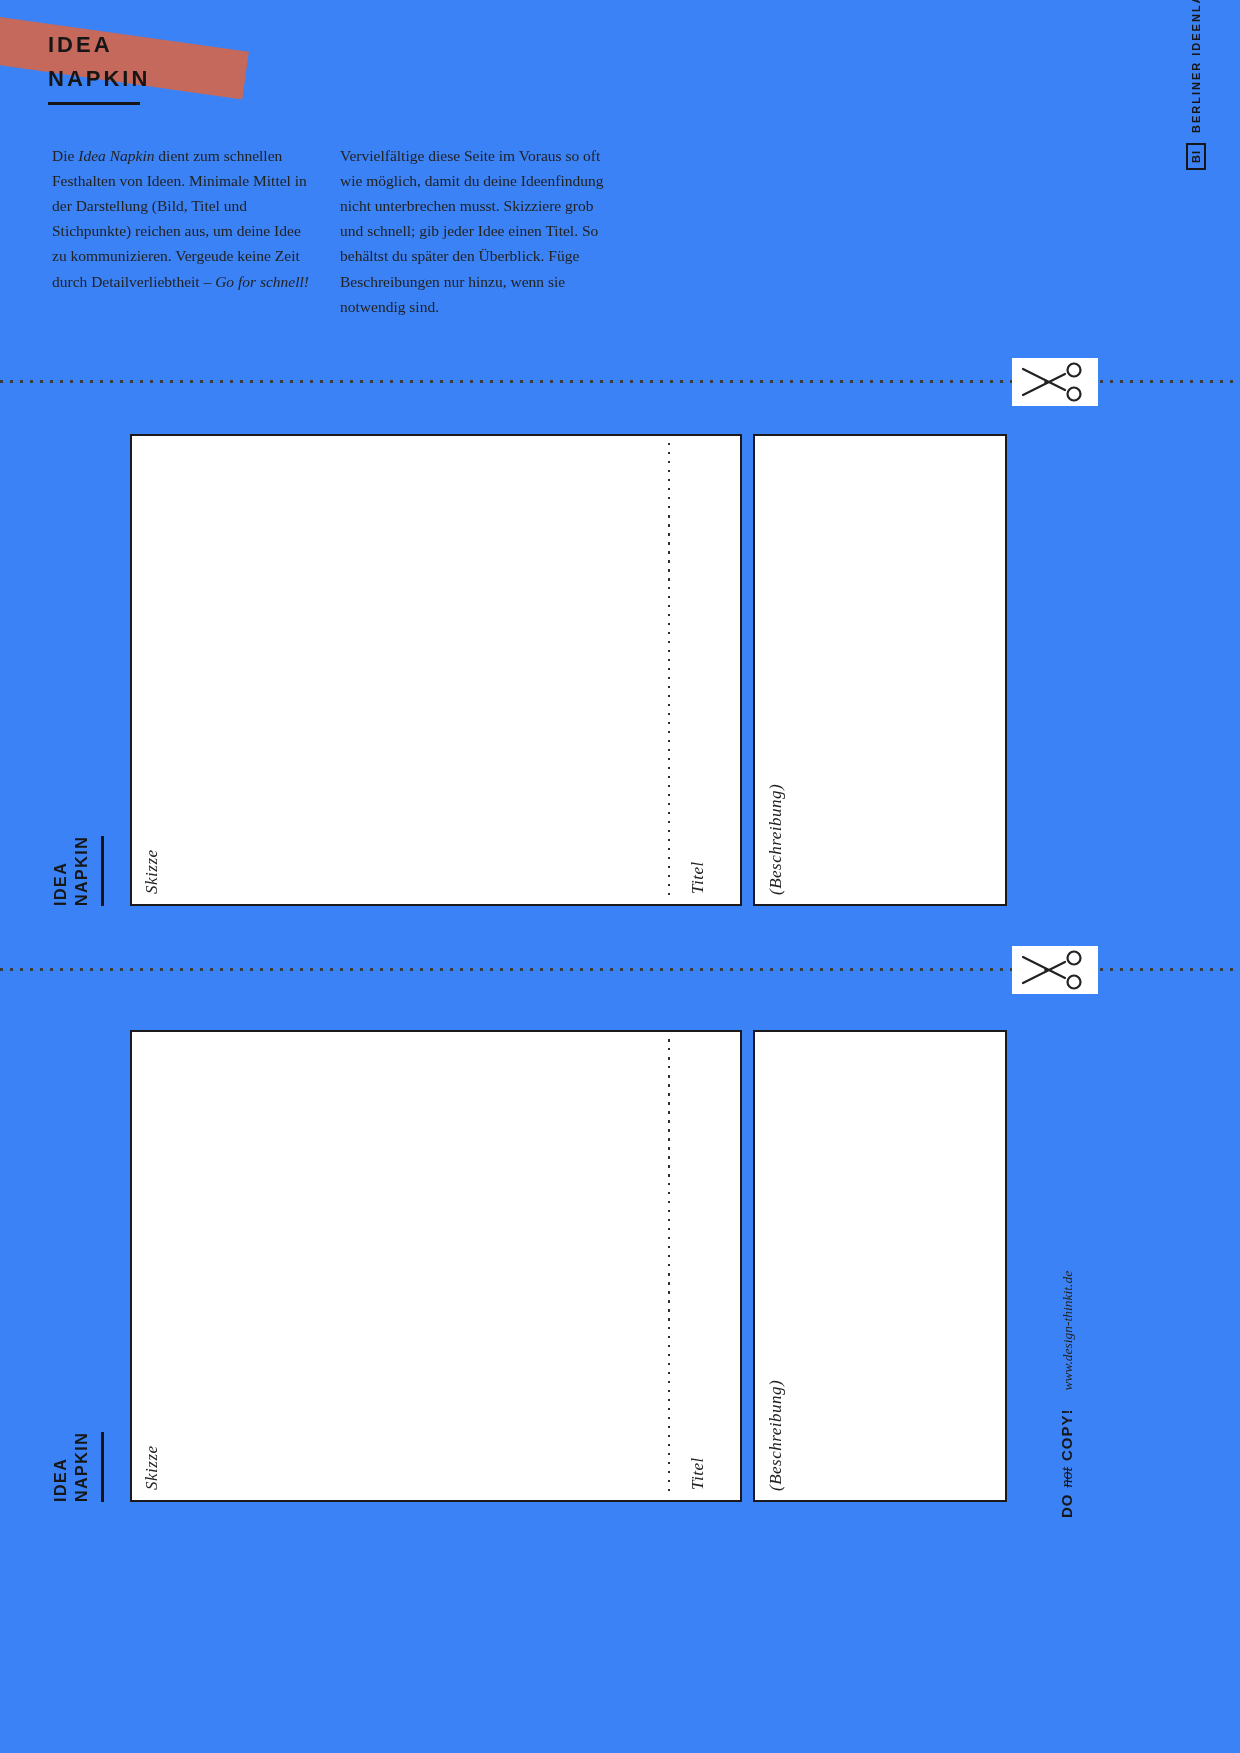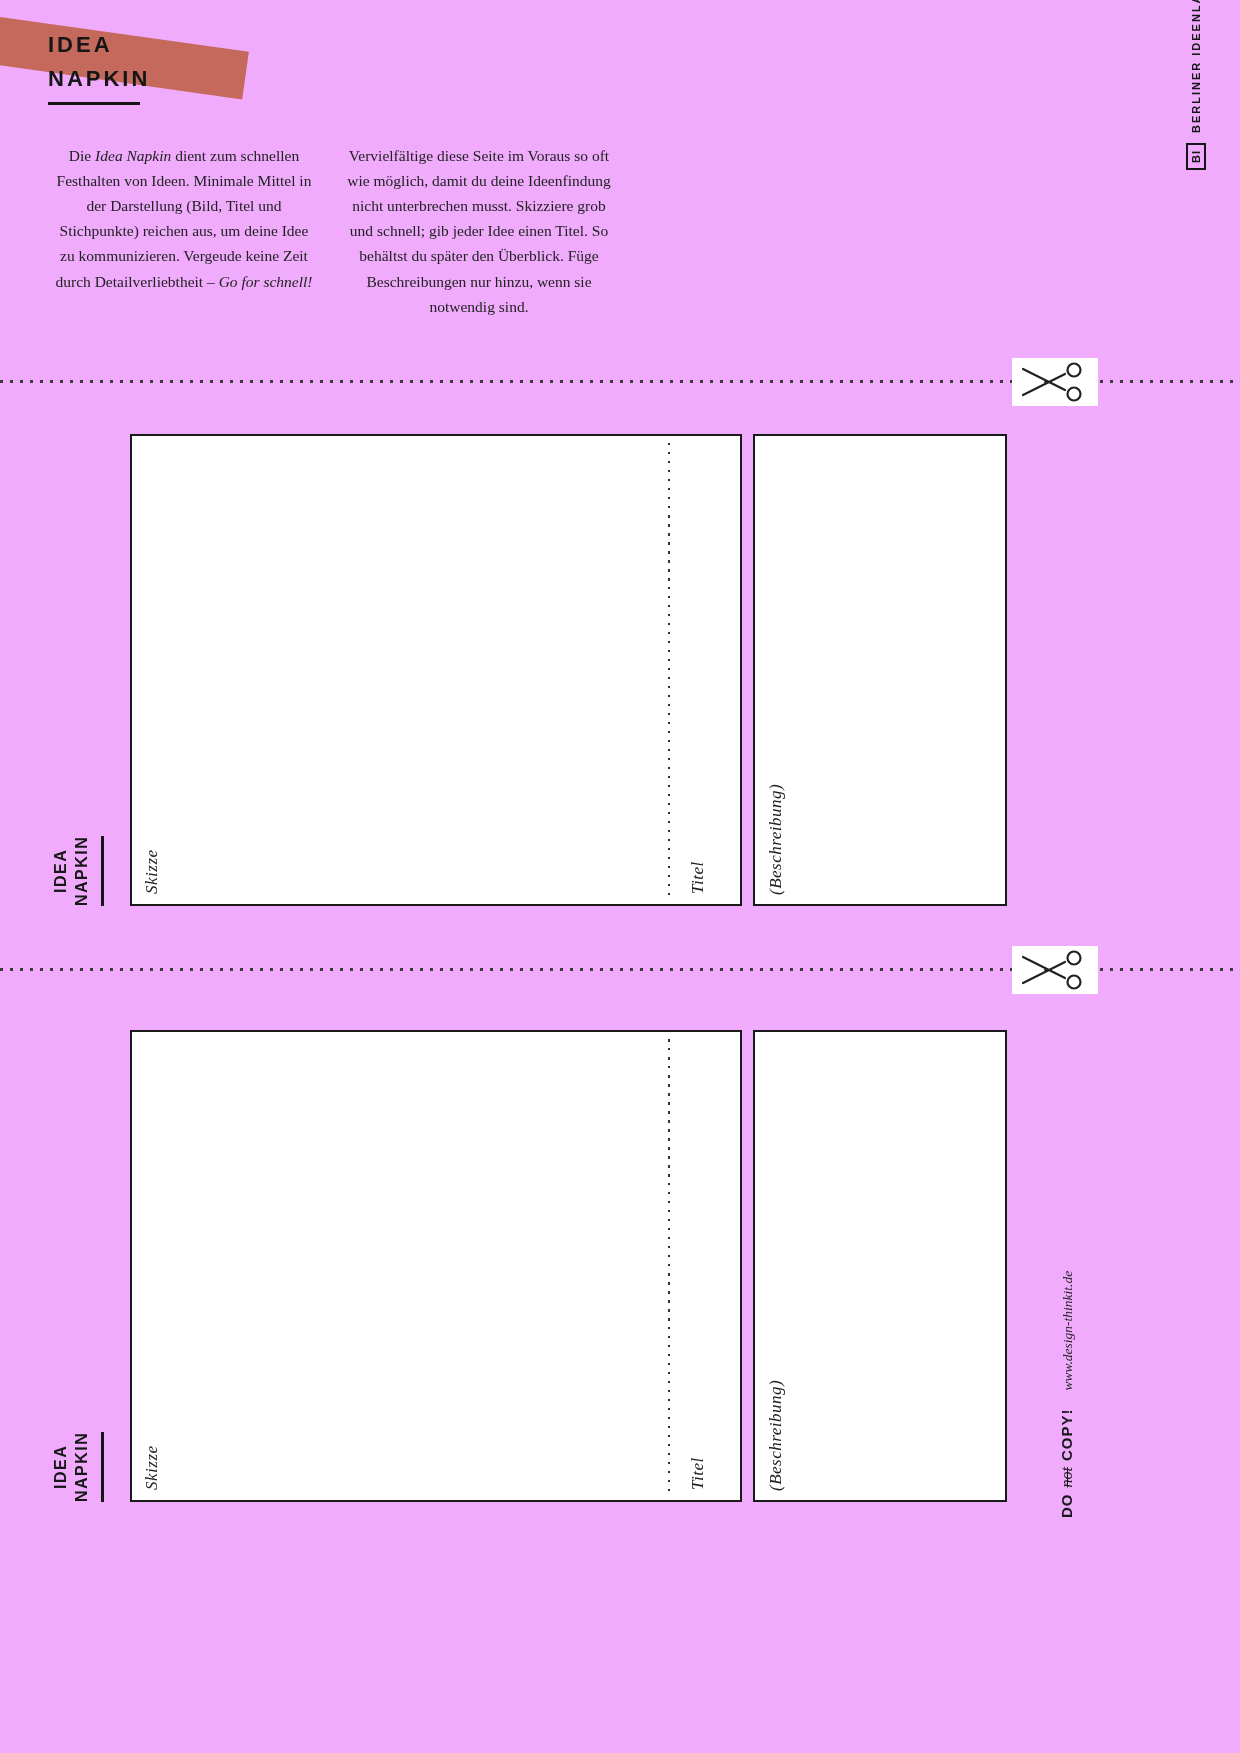--- a/index.html
+++ b/index.html
@@ -1,21 +1,20 @@
 <!DOCTYPE html>
 <html style="--accent: #c4695c;"><head>
 <meta charset="utf-8">
 <style>
   * { margin:0; padding:0; box-sizing:border-box; }
   html,body { background:#ffffff; }
   .page {
     position:relative; width:1240px; height:1753px; margin:0 auto;
-    background:#f0abfc; color:#1c1c1c; overflow:hidden;
+    background:#3b82f6; color:#1c1c1c; overflow:hidden;
     font-family:"Liberation Serif", serif;
-    text-align:center;
   }
 
   
   .brush {
     position:absolute; left:-8px; top:16px; width:256px; height:48px;
     background:var(--accent,#c4695c); transform:rotate(8deg); transform-origin:left center;
   }
   .title-line {
     position:absolute; left:48px;
     font-family:"Liberation Sans", sans-serif; font-weight:bold;

